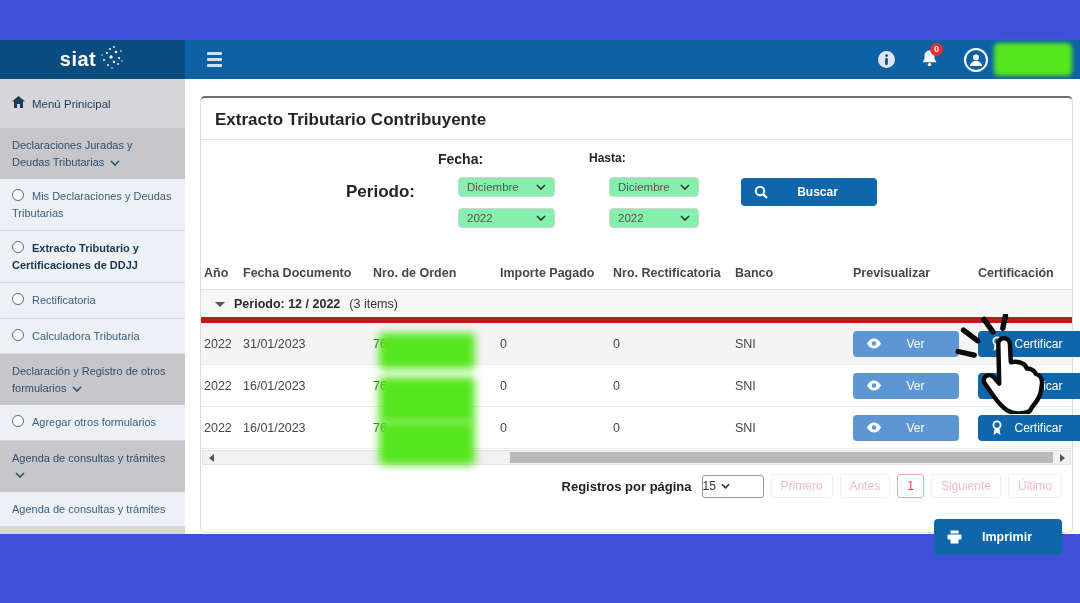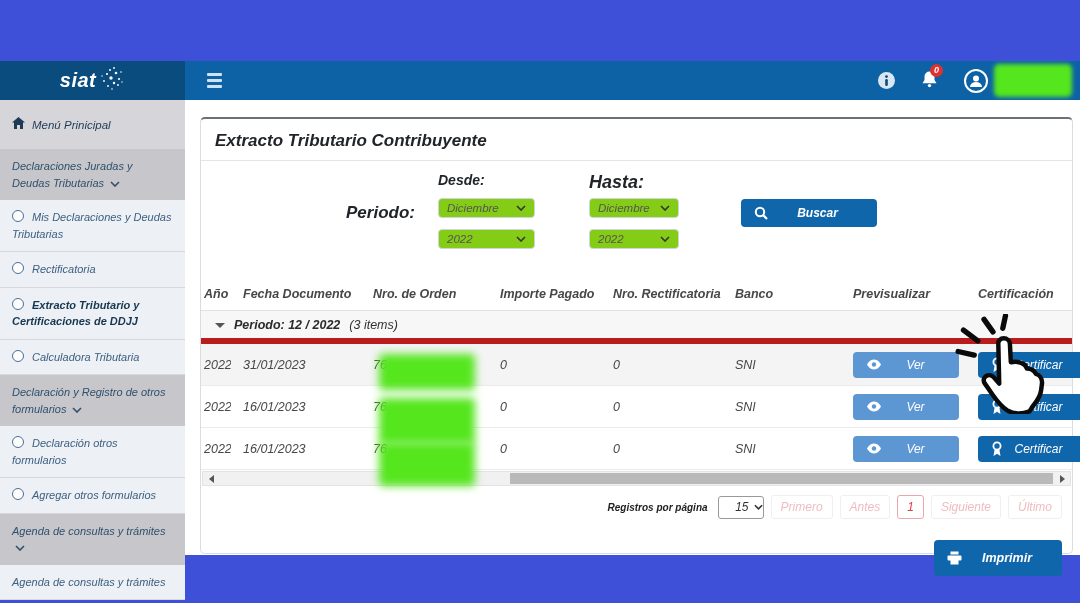--- a/index.html
+++ b/index.html
@@ -1,21 +1,21 @@
 <!DOCTYPE html>
 <html><head>
 <meta charset="utf-8">
 <style>
   html,body{margin:0;padding:0;}
   body{
     width:1080px;height:603px;position:relative;overflow:hidden;
     background:#3e50d8;
     font-family:"Liberation Sans",sans-serif;
   }
-  .app{position:absolute;left:0;top:61px;width:1080px;height:494px;background:#fff;font-style:italic;}
+  .app{position:absolute;left:0;top:40px;width:1080px;height:494px;background:#fff;}
 
   
   .sb-header{position:absolute;left:0;top:0;width:185px;height:39px;background:#0b4c7e;
     display:flex;align-items:center;justify-content:center;gap:3px;}
   .logo-text{color:#fff;font-size:20px;font-weight:bold;letter-spacing:.5px;}
   .topbar{position:absolute;left:185px;top:0;width:895px;height:39px;background:#0d62a6;
     display:flex;align-items:center;}
   .hamburger{margin-left:22px;cursor:pointer;display:flex;flex-direction:column;gap:3px;}
   .hamburger span{display:block;width:15px;height:3px;background:#cfe2f1;border-radius:1px;}
   .topbar-right{margin-left:auto;display:flex;align-items:center;margin-right:8px;}
@@ -44,24 +44,24 @@
   .card{position:absolute;left:15px;top:17px;width:873px;height:437px;background:#fff;
     border:1px solid #d9dde1;border-top:2px solid #6b7176;border-radius:5px;box-sizing:border-box;}
   .card-title{font-size:17px;font-weight:bold;color:#212529;padding:12px 14px 9px;
     border-bottom:1px solid #e4e7ea;}
 
   
   .filters{position:relative;height:116px;font-size:12px;color:#212529;}
   .filters .abs{position:absolute;}
   .lbl-periodo{left:145px;top:42px;font-size:17px;font-weight:600;}
   .lbl-desde{left:237px;top:11px;font-size:14px;font-weight:bold;}
-  .lbl-hasta{left:388px;top:11px;font-size:18px;font-weight:bold;}
-  .sel{position:absolute;height:20px;border:1px solid #ced4da;border-radius:4px;background:#84cc16;
+  .lbl-hasta{left:388px;top:11px;font-size:12px;font-weight:bold;}
+  .sel{position:absolute;height:20px;border:1px solid #ced4da;border-radius:4px;background:#86efac;
     display:flex;align-items:center;justify-content:space-between;padding:0 8px;font-size:11.5px;
-    color:#555;box-sizing:border-box;cursor:pointer;}
+    color:#555;box-sizing:border-box;cursor:pointer;margin-left:20px;}
   .sel-dm{left:237px;top:37px;width:97px;}
   .sel-dy{left:237px;top:68px;width:97px;}
   .sel-hm{left:388px;top:37px;width:90px;}
   .sel-hy{left:388px;top:68px;width:90px;}
   .btn{display:flex;align-items:center;border-radius:4px;color:#fff;cursor:pointer;box-sizing:border-box;}
   .btn .ic{margin-left:13px;display:flex;}
   .btn .lab{flex:1;text-align:center;margin-right:10px;}
   .btn-buscar{position:absolute;left:540px;top:38px;width:136px;height:28px;background:#1066ab;
     font-size:12px;font-weight:bold;}
 
@@ -88,23 +88,23 @@
   .hscroll{position:relative;height:15px;margin:1px 1px 0;background:#f1f1f1;border:1px solid #e3e3e3;box-sizing:border-box;}
   .hs-btn{position:absolute;top:0;width:16px;height:13px;display:flex;align-items:center;justify-content:center;cursor:pointer;}
   .hs-left{left:0;}
   .hs-right{right:0;}
   .tri-l{width:0;height:0;border-top:4px solid transparent;border-bottom:4px solid transparent;border-right:5px solid #555;}
   .tri-r{width:0;height:0;border-top:4px solid transparent;border-bottom:4px solid transparent;border-left:5px solid #555;}
   .hs-thumb{position:absolute;left:307px;right:17px;top:1px;height:11px;background:#b9b9b9;cursor:grab;}
 
   
   .pagination{display:flex;align-items:center;justify-content:flex-end;gap:7px;margin:9px 10px 0 0;}
-  .pg-label{font-weight:bold;font-size:10px;color:#222;margin-right:3px;padding-left:14px;}
-  .pg-size{width:46px;height:23px;border:1px solid #999;border-radius:3px;display:flex;align-items:center;
-    justify-content:flex-end;gap:5px;font-size:12px;color:#333;cursor:pointer;box-sizing:border-box;}
+  .pg-label{font-weight:bold;font-size:13px;color:#222;margin-right:3px;padding-left:14px;}
+  .pg-size{width:62px;height:23px;border:1px solid #999;border-radius:3px;display:flex;align-items:center;
+    justify-content:flex-start;gap:5px;font-size:12px;color:#333;cursor:pointer;box-sizing:border-box;}
   .pg-btn{border:1px solid #f0eeee;border-radius:3px;padding:4px 9px;color:#eebcc1;background:#fff;
     font-size:12px;cursor:pointer;}
   .pg-current{border:1px solid #eaa6ab;color:#d9414e;}
 
   .print-row{display:flex;justify-content:flex-end;margin:21px 10px 0 0;}
   .btn-print{width:128px;height:36px;background:#1066ab;font-size:12.5px;font-weight:bold;}
 
   .cursor-overlay{position:absolute;left:950px;top:314px;width:102px;height:100px;z-index:50;pointer-events:none;}
   .chev-dark{display:flex;}
 </style>
@@ -177,61 +177,58 @@
 
     <div class="sb-group">
       <span>Declaraciones Juradas y Deudas Tributarias</span>
       <span class="chev"><svg width="10" height="6" viewBox="0 0 10 6">
             <path d="M1 1 L5 5 L9 1" stroke="#2f4f6d" stroke-width="1.6" fill="none"></path>
           </svg></span>
     </div>
     <div class="sb-item">
       <span class="circle"></span><span>Mis Declaraciones y Deudas Tributarias</span>
     </div>
+    <div class="sb-item active">
+      <span class="circle"></span><span>Extracto Tributario y Certificaciones de DDJJ</span>
+    </div>
     <div class="sb-item">
       <span class="circle"></span><span>Rectificatoria</span>
-    </div>
-    <div class="sb-item active">
-      <span class="circle"></span><span>Extracto Tributario y Certificaciones de DDJJ</span>
     </div>
     <div class="sb-item">
       <span class="circle"></span><span>Calculadora Tributaria</span>
     </div>
 
     <div class="sb-group">
       <span>Declaración y Registro de otros formularios</span>
       <span class="chev"><svg width="10" height="6" viewBox="0 0 10 6">
             <path d="M1 1 L5 5 L9 1" stroke="#2f4f6d" stroke-width="1.6" fill="none"></path>
           </svg></span>
     </div>
     <div class="sb-item">
-      <span class="circle"></span><span>Declaración otros formularios</span>
-    </div>
-    <div class="sb-item">
       <span class="circle"></span><span>Agregar otros formularios</span>
     </div>
 
     <div class="sb-group">
       <span>Agenda de consultas y trámites</span>
       <span class="chev"><svg width="10" height="6" viewBox="0 0 10 6">
             <path d="M1 1 L5 5 L9 1" stroke="#2f4f6d" stroke-width="1.6" fill="none"></path>
           </svg></span>
     </div>
     <div class="sb-item">
       <span>Agenda de consultas y trámites</span>
     </div>
   </div>
 
   <div class="main">
     <div class="card">
       <div class="card-title">Extracto Tributario Contribuyente</div>
 
       <div class="filters">
         <span class="abs lbl-periodo">Periodo:</span>
-        <span class="abs lbl-desde">Desde:</span>
+        <span class="abs lbl-desde">Fecha:</span>
         <span class="abs lbl-hasta">Hasta:</span>
 
         <div class="sel sel-dm">
           <span>Diciembre</span>
           <span class="chev-dark">
               <svg width="10" height="6" viewBox="0 0 10 6">
                 <path d="M1 1 L5 5 L9 1" stroke="#333" stroke-width="1.6" fill="none"></path>
               </svg>
             </span>
         </div>

